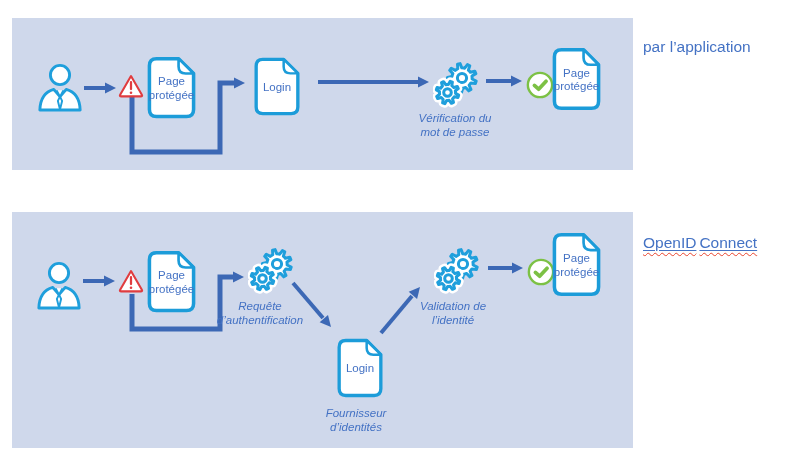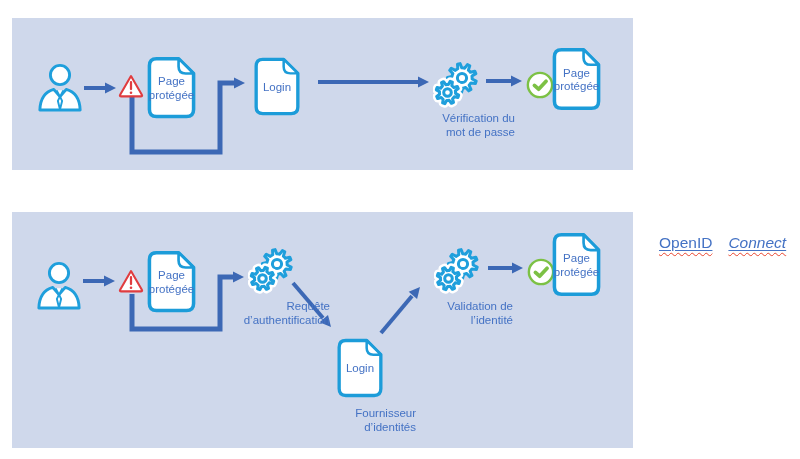--- a/index.html
+++ b/index.html
@@ -27,26 +27,26 @@
   .gear.halo{stroke:#fff;stroke-width:8;fill:#fff;}
   .hub{fill:#fff;stroke:var(--icon-cyan);stroke-width:3;}
   .check-ring{fill:#fff;stroke:var(--check-green);stroke-width:2.6;}
   .check-mark{fill:none;stroke:var(--check-green);stroke-width:4;stroke-linecap:round;stroke-linejoin:round;}
   .doc{position:absolute;}
   .doc svg{position:absolute;left:0;top:0;width:100%;height:100%;}
   .doc-body{fill:#fff;stroke:var(--doc-border);stroke-width:4;stroke-linejoin:round;}
   .doc-fold{fill:#fff;stroke:var(--doc-border);stroke-width:3;stroke-linejoin:round;}
   .doc-label{position:absolute;inset:4px 2px 2px 2px;display:flex;align-items:center;justify-content:center;
              text-align:center;font-size:11.5px;line-height:1.15;color:var(--text-blue);font-weight:400;}
-  .lbl{position:absolute;text-align:right;font-size:11.5px;line-height:14px;color:var(--text-blue);}
+  .lbl{position:absolute;text-align:center;font-size:11.5px;line-height:14px;color:var(--text-blue);font-style:italic;}
   .title{position:absolute;font-size:15.5px;line-height:18.5px;color:var(--text-blue);width:170px;}
   .u-solid{text-decoration-line:underline;text-decoration-color:var(--text-blue);text-underline-offset:2px;}
   .u-wavy{text-decoration-line:underline;text-decoration-style:wavy;text-decoration-color:var(--squiggle-red);
-          text-decoration-thickness:1px;text-underline-offset:4px;margin-left:16px;}
-  .u-wavy + .u-wavy{margin-left:16px;font-style:italic;}
+          text-decoration-thickness:1px;text-underline-offset:4px;}
+  .u-wavy + .u-wavy{margin-left:3px;}
 </style>
 </head>
 <body>
 
 <div class="canvas">
 
   <section class="panel panel1">
     <svg class="wires" width="621" height="152" viewBox="0 0 621 152">
       <g>
         <line class="wire" x1="72" y1="70" x2="95" y2="70"></line>
@@ -117,20 +117,21 @@
       <svg viewBox="0 0 60 72" preserveAspectRatio="none">
         <path class="doc-body" d="M38 3 L55 20 V61 Q55 69 47 69 H13 Q5 69 5 61 V11 Q5 3 13 3 Z"></path>
         <path class="doc-fold" d="M38 3 V12 Q38 20 46 20 H55 Z"></path>
       </svg>
       <div class="doc-label">Page protégée</div>
     </div>
   </section>
 
   <div class="title" style="left:643px;top:19px">
     <br>
+    <span>par l’application</span>
   </div>
 
   <section class="panel panel2">
     <svg class="wires" width="621" height="236" viewBox="0 0 621 236">
       <g>
         <line class="wire" x1="71" y1="69" x2="94" y2="69"></line>
         <polygon class="head" points="-11,-5.5 0,0 -11,5.5" transform="translate(103,69)"></polygon>
       </g>
       <g>
         <path class="wire loop" d="M120 82 V117 H208 V65 H223"></path>

